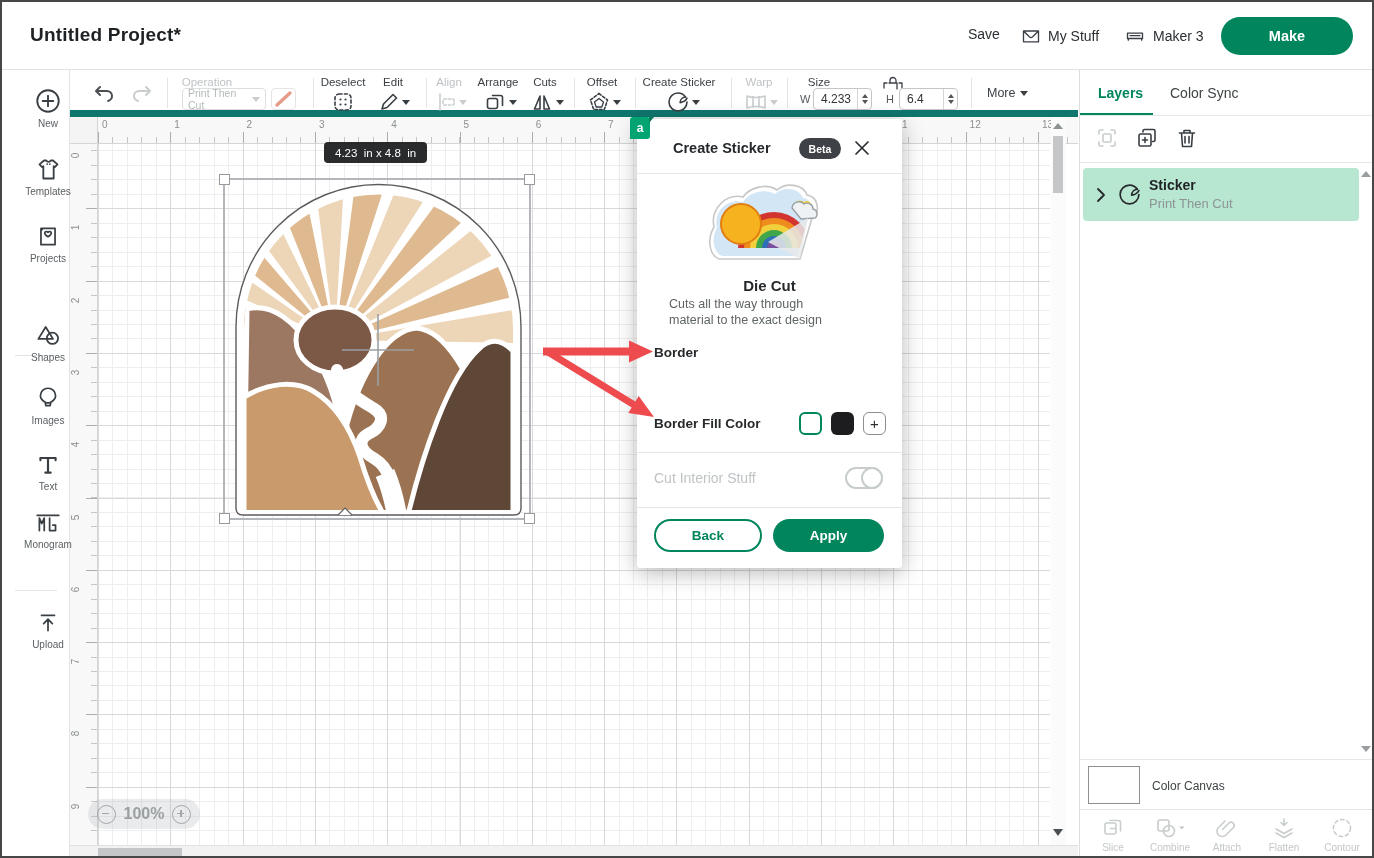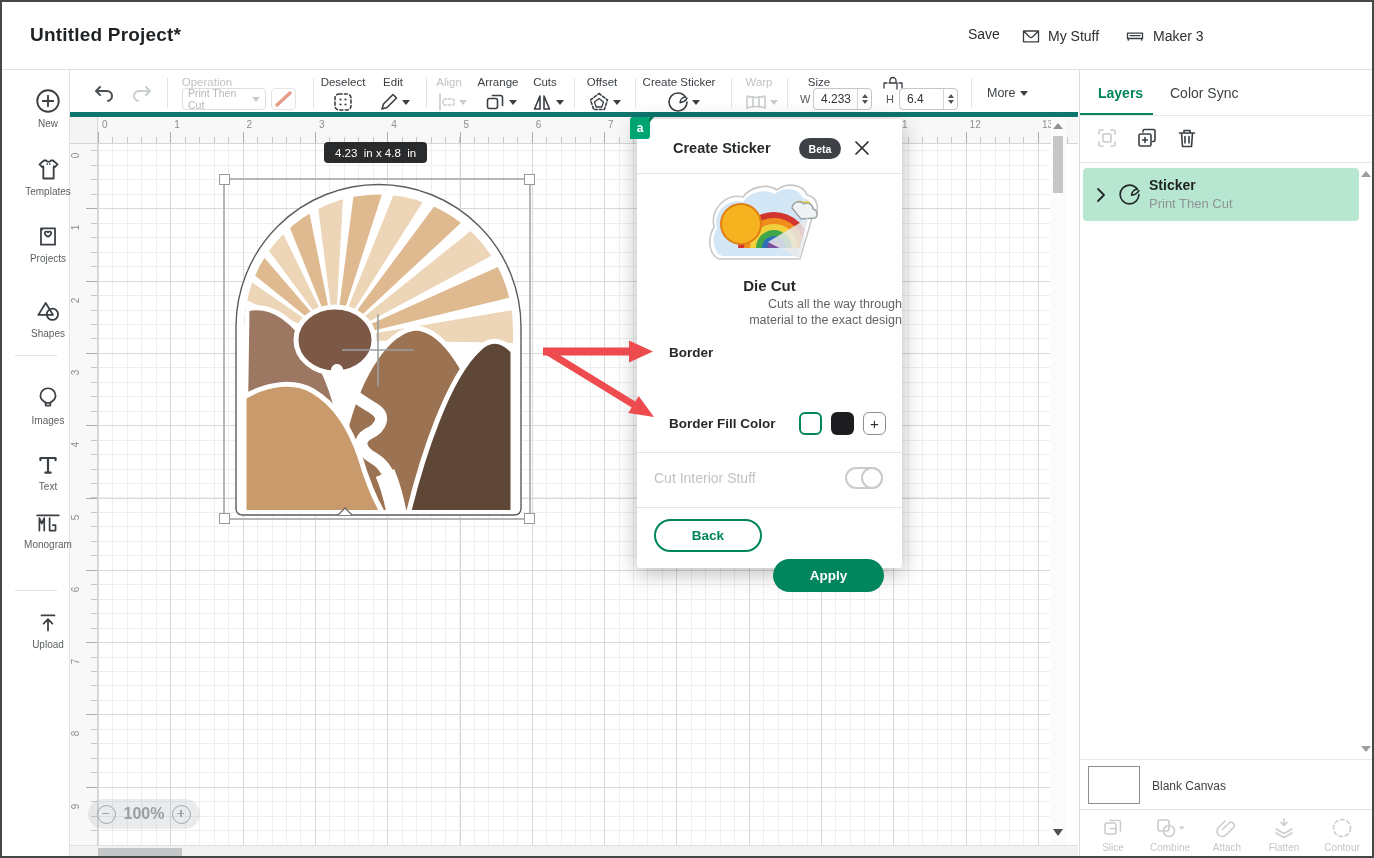--- a/index.html
+++ b/index.html
@@ -24,21 +24,21 @@
     display:flex; align-items:center; justify-content:center; cursor:pointer; }
 
   
   #sidebar { left:0; top:68px; width:68px; height:790px; background:#fff; border-right:1px solid #e2e2e2; z-index:25; }
   .sb-item { position:absolute; left:0; width:92px; text-align:center; cursor:pointer; }
   .sb-item svg { margin:0 auto; }
   .sb-label { font-size:10px; color:#5b6063; margin-top:3px; }
   .sb-div { position:absolute; left:13px; width:42px; height:1px; background:#e3e3e3; }
 
   
-  #toolbar { left:68px; top:68px; width:1008px; height:47px; background:#fff; border-bottom:5px solid #0f766e; z-index:20; }
+  #toolbar { left:68px; top:68px; width:1008px; height:47px; background:#fff; border-bottom:7px solid #0f766e; z-index:20; }
   .tl-label { position:absolute; top:6px; font-size:11.5px; color:#3a3f44; transform:translateX(-50%); white-space:nowrap; }
   .tl-label.dim { color:#bfc3c5; }
   .tl-div { position:absolute; top:8px; width:1px; height:30px; background:#e4e4e4; }
   .caret { width:0; height:0; border-left:4px solid transparent; border-right:4px solid transparent; border-top:5px solid #3a3f44; display:inline-block; }
   .caret.dim { border-top-color:#c9cdce; }
   .numbox { position:absolute; top:18px; height:22px; border:1px solid #c6c6c6; border-radius:4px; background:#fff; display:flex; align-items:center; }
   .numbox .val { font-size:12px; color:#333; padding:0 4px 0 7px; flex:1; }
   .stepper { width:14px; height:100%; border-left:1px solid #d5d5d5; display:flex; flex-direction:column; align-items:center; justify-content:center; gap:2px; cursor:pointer; }
   .stepper i { width:0; height:0; border-left:3.5px solid transparent; border-right:3.5px solid transparent; }
   .stepper .up { border-bottom:4px solid #555; } .stepper .dn { border-top:4px solid #555; }
@@ -93,37 +93,37 @@
   #sp-badge { position:absolute; left:-7px; top:-2px; width:20px; height:22px; background:#00A372;
     border-radius:3px 3px 3px 0; color:#fff; font-size:12px; font-weight:700; display:flex; align-items:center; justify-content:center; z-index:41; }
   #sp-badge::after { content:""; position:absolute; right:-4px; top:0; border-left:5px solid #007a55; border-bottom:6px solid transparent; }
   #sp-title { position:absolute; left:36px; top:21px; font-size:14.5px; font-weight:700; color:#26292b; }
   #sp-beta { position:absolute; left:162px; top:19px; width:42px; height:21px; background:var(--beta-bg,#3E4247);
     border-radius:11px; color:#fff; font-size:10.5px; font-weight:700; display:flex; align-items:center; justify-content:center; }
   #sp-close { position:absolute; left:216px; top:20px; width:18px; height:18px; cursor:pointer; }
   .sp-div { position:absolute; left:0; width:265px; height:1px; background:#e6e6e6; }
   #sp-art { position:absolute; left:71px; top:63px; }
   #sp-dietitle { position:absolute; left:0; top:158px; width:265px; text-align:center; font-size:15px; font-weight:700; color:#26292b; }
-  .sp-desc { position:absolute; left:0; width:265px; text-align:right; font-size:12.5px; color:#5f6466;padding-left:32px; }
-  .sp-label { position:absolute; left:17px; font-size:13.5px; font-weight:700; color:#26292b;margin-left:15px; }
+  .sp-desc { position:absolute; left:0; width:265px; text-align:left; font-size:12.5px; color:#5f6466;padding-left:32px; }
+  .sp-label { position:absolute; left:17px; font-size:13.5px; font-weight:700; color:#26292b; }
   #sp-select { position:absolute; left:17px; top:245px; width:230px; height:29px; border:1.5px solid #6f7476; border-radius:8px;
     display:flex; align-items:center; padding:0 12px; font-size:13px; color:#26292b; cursor:pointer; }
   #sp-select svg { margin-left:auto; }
   .swatch { position:absolute; top:293px; width:23px; height:23px; border-radius:6px; cursor:pointer; }
   #sw-white { left:162px; border:2px solid var(--green,#00855D); background:#fff; }
   #sw-black { left:194px; background:#1d1d1f; }
   #sw-plus { left:226px; border:1.5px solid #8a8f91; display:flex; align-items:center; justify-content:center;
     font-size:15px; color:#2b2f31; font-weight:400; background:#fff; }
   #sp-cut-label { position:absolute; left:17px; top:351px; font-size:14px; color:#bfc3c5; }
   #sp-toggle { position:absolute; left:208px; top:348px; width:38px; height:22px; border:2px solid #c8cccd; border-radius:11px; cursor:pointer; }
   #sp-toggle .knob { position:absolute; right:-2px; top:-2px; width:22px; height:22px; border:2px solid #c8cccd; border-radius:50%; background:#fff; }
   .sp-btn { position:absolute; top:400px; height:33px; border-radius:17px; font-size:13.5px; font-weight:700;
     display:flex; align-items:center; justify-content:center; cursor:pointer; }
   #sp-back { left:17px; width:108px; border:2px solid var(--green,#00855D); color:var(--green,#00855D); background:#fff; }
-  #sp-apply { left:136px; width:111px; background:var(--green,#00855D); color:#fff; border:none;margin-top:40px; }
+  #sp-apply { left:136px; width:111px; background:var(--green,#00855D); color:#fff; border:none; }
 
   
   #layers-panel { left:1077px; top:68px; width:297px; height:790px; background:#fff; border-left:1px solid #ddd; z-index:25; }
   .tab { position:absolute; top:0; height:45px; display:flex; align-items:center; font-size:14px; cursor:pointer; }
   #tab-layers { left:18px; color:var(--green,#00855D); font-weight:700; }
   #tab-colorsync { left:90px; color:#3f4446; }
   #tab-underline { position:absolute; left:0; top:43px; width:73px; height:3px; background:var(--green,#00855D); }
   .lp-div { position:absolute; left:0; width:297px; height:1px; background:#e7e7e7; }
   .lp-icon { position:absolute; top:57px; cursor:pointer; }
   #layer-row { position:absolute; left:3px; top:98px; width:276px; height:53px; background:var(--mint,#B7E6D1); border-radius:4px; cursor:pointer; }
@@ -152,20 +152,21 @@
         <path class="ic" d="M3 6h18v13H3z M3 6l7 7a3 3 0 0 0 4 0l7-7"></path>
       </svg>
       <span>My Stuff</span>
     </div>
     <div class="tb-item" style="left:1122px">
       <svg width="22" height="20" viewBox="0 0 24 24">
         <path class="ic" d="M3 8.5h18v6.5H3z M6 11.5h12 M4 15v2 M20 15v2"></path>
       </svg>
       <span>Maker 3</span>
     </div>
+    <button id="make-btn">Make</button>
   </div>
 
   <div id="sidebar" class="abs">
     <div class="sb-item" style="top:17px">
       <svg width="28" height="28" viewBox="0 0 24 24">
         <circle class="ic" cx="12" cy="12" r="9.2"></circle>
           <path class="ic" d="M12 7.5v9 M7.5 12h9"></path>
       </svg>
       <div class="sb-label">New</div>
     </div>
@@ -175,21 +176,21 @@
       </svg>
       <div class="sb-label">Templates</div>
     </div>
     <div class="sb-item" style="top:153px">
       <svg width="26" height="27" viewBox="0 0 24 24">
         <path class="ic" d="M5.5 4.5h13v15h-13z M5.5 6.5 7 5 M12 8.2c.9-1.3 3-1 3 .7 0 1.4-1.9 2.6-3 3.3-1.1-.7-3-1.9-3-3.3 0-1.7 2.1-2 3-.7z"></path>
       </svg>
       <div class="sb-label">Projects</div>
     </div>
     <div class="sb-div" style="top:285px"></div>
-    <div class="sb-item" style="top:228px">
+    <div class="sb-item" style="top:252px">
       <svg width="27" height="27" viewBox="0 0 24 24">
         <path class="ic" d="M9.5 4.5 16 15H3z"></path>
           <circle class="ic" cx="15.5" cy="14.5" r="5"></circle>
       </svg>
       <div class="sb-label">Shapes</div>
     </div>
     <div class="sb-item" style="top:314px">
       <svg width="26" height="28" viewBox="0 0 24 24">
         <path class="ic" d="M12 3a7 7 0 0 1 7 7c0 3.4-3.4 5.5-5.3 6.4h-3.4C8.4 15.5 5 13.4 5 10a7 7 0 0 1 7-7z M9.5 16.5 10 19h4l.5-2.5 M10 19h4"></path>
       </svg>
@@ -498,21 +499,21 @@
         <path class="ic" style="stroke:#26292b" d="M19.5 7c-3 .2-5.3 2.6-5.4 5.6 2.9-.3 6-2.5 6.9-4.4"></path>
       </svg>
       <div id="layer-name">Sticker</div>
       <div id="layer-sub">Print Then Cut</div>
     </div>
     <span class="scroll-arrow abs" style="left:281px;top:101px;border-bottom:6px solid #9a9ea0"></span>
     <span class="scroll-arrow abs" style="left:281px;top:676px;border-top:6px solid #9a9ea0"></span>
 
     <div class="lp-div" style="top:689px"></div>
     <div id="blank-swatch"></div>
-    <div id="blank-label">Blank Canvas</div>
+    <div id="blank-label">Color Canvas</div>
 
     <div id="lp-footer">
       <div class="ft-item" style="left:5px">
         <svg width="24" height="24" viewBox="0 0 24 24" style="margin:0 auto">
           <rect class="ic dis" x="4" y="7" width="11" height="11" rx="2"></rect>
             <path class="ic dis" d="M9 4.5h8.5a2 2 0 0 1 2 2V15 M9.5 12.5h5"></path>
         </svg>
         <div class="ft-label">Slice</div>
       </div>
       <div class="ft-item" style="left:62px">

